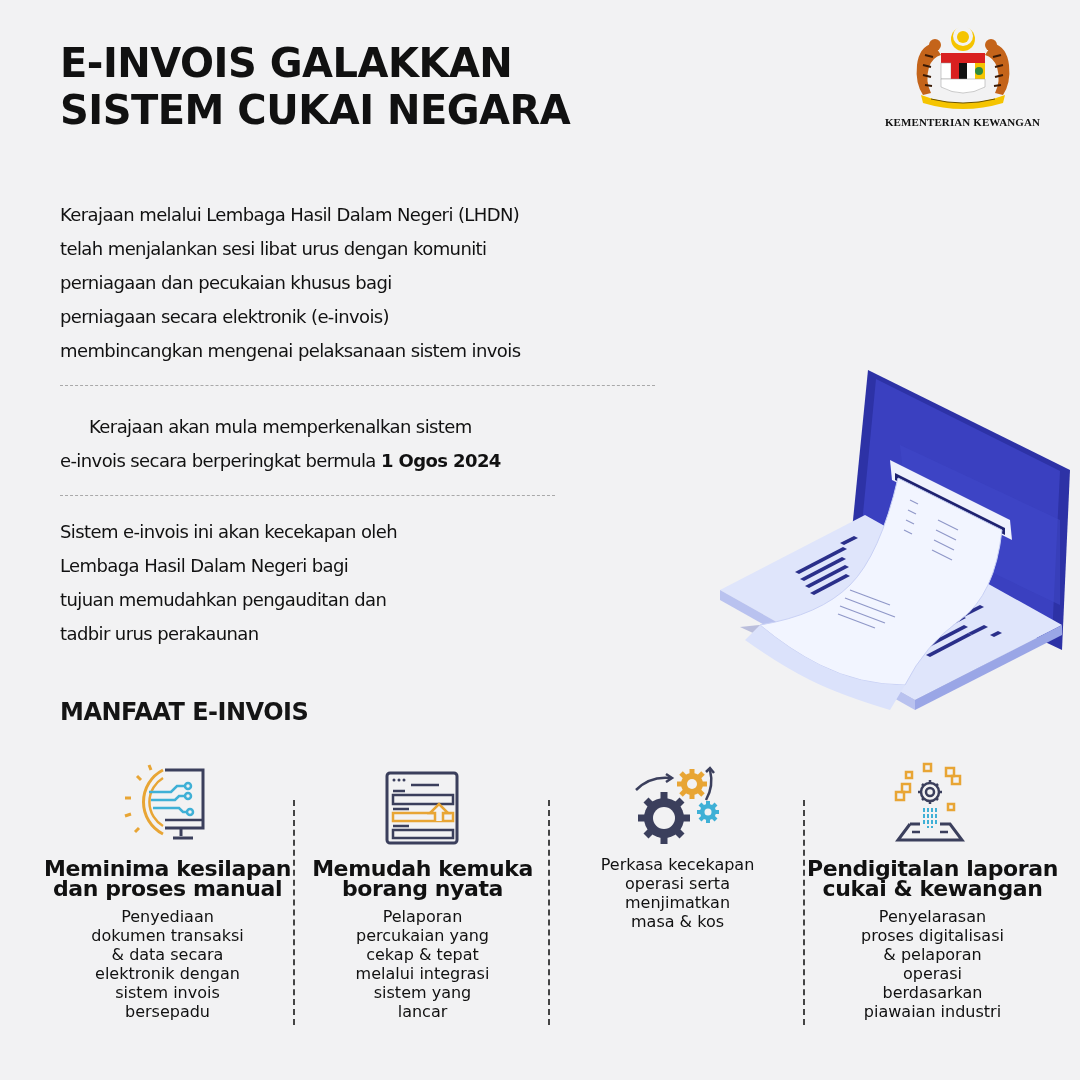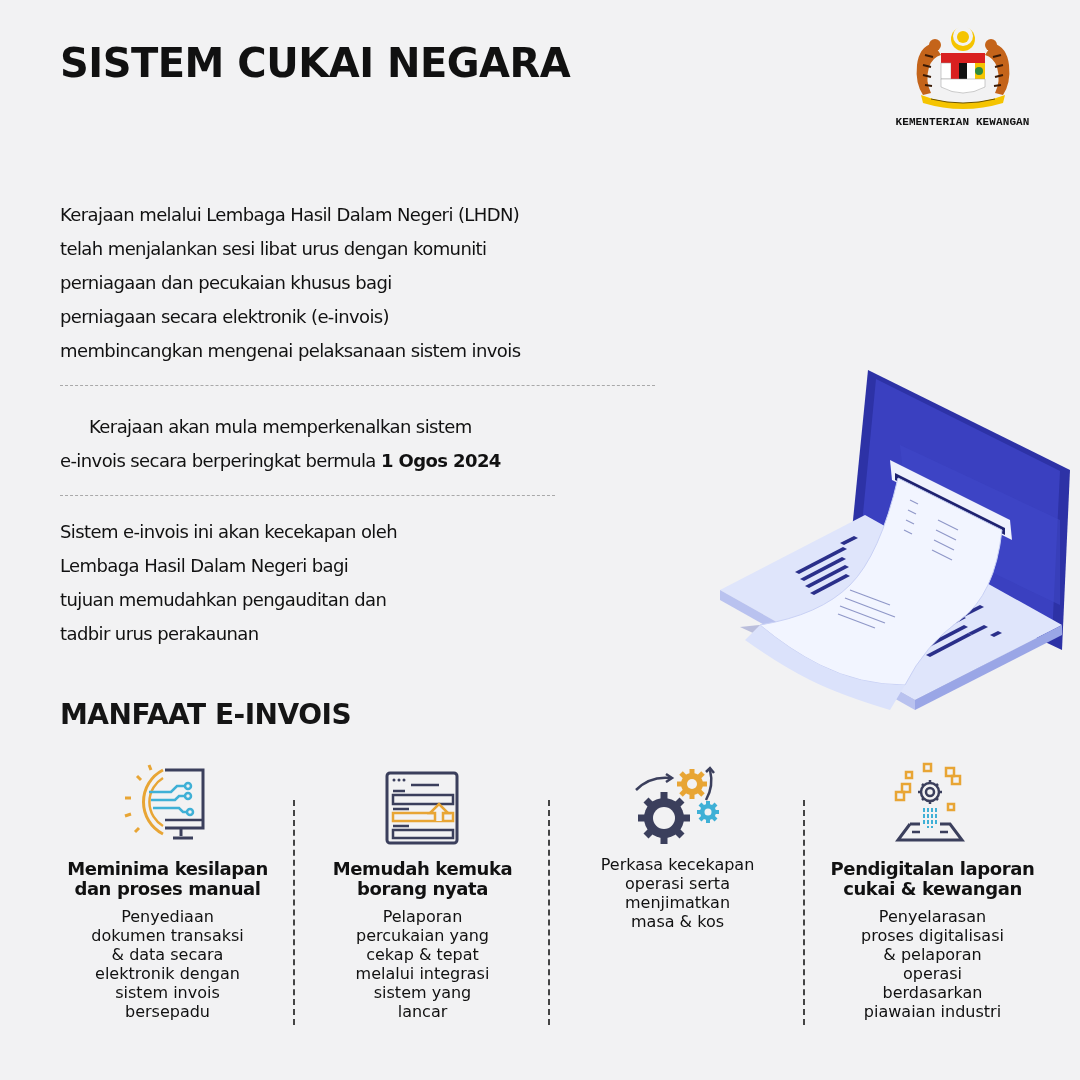--- a/index.html
+++ b/index.html
@@ -17,21 +17,21 @@
     color: #111;
     text-transform: uppercase;
   }
   .title div { white-space: nowrap; }
   .logo {
     position: absolute; left: 865px; top: 25px; width: 195px; height: 115px;
     display: flex; flex-direction: column; align-items: center;
   }
   .logo svg { display: block; }
   .logo-text {
-    font-family: Liberation Mono, monospace; font-weight: 700;
+    font-family: Liberation Serif, serif; font-weight: 700;
     font-size: 11px; color: #111; margin-top: 6px; white-space: nowrap;
     letter-spacing: 0.1px;
     text-align: right;
   }
   .para {
     position: absolute; left: 60px;
     font-family: "DejaVu Sans", sans-serif;
     font-size: 18px; line-height: 34px; color: #111;
     letter-spacing: -0.6px;
   }
@@ -43,51 +43,52 @@
   .divider {
     position: absolute; left: 60px; height: 0;
     border-top: 1.5px dashed #a9a9a9;
   }
   .d1 { top: 385px; width: 595px; }
   .d2 { top: 495px; width: 495px; }
   .laptop { position: absolute; left: 700px; top: 365px; width: 380px; height: 360px; }
   .sub-title {
     position: absolute; left: 60px; top: 698px;
     font-family: "DejaVu Sans", sans-serif; font-weight: 900;
-    font-size: 28px; letter-spacing: -0.5px; color: #151515;
+    font-size: 24px; letter-spacing: -0.5px; color: #151515;
   }
   .benefits {
     position: absolute; left: 40px; top: 755px; width: 1020px; height: 290px;
     display: flex;
   }
   .benefit {
     width: 255px; display: flex; flex-direction: column; align-items: center;
     text-align: center; position: relative;
   }
   .benefit .icon { height: 92px; display: flex; align-items: flex-end; justify-content: center; }
   .benefit h3 {
     margin-top: 12px;
     font-family: "DejaVu Sans", sans-serif; font-weight: 700;
-    font-size: 18px; line-height: 20px; color: #111; letter-spacing: -0.4px;
+    font-size: 22px; line-height: 20px; color: #111; letter-spacing: -0.4px;
   }
   .benefit h3 div, .benefit p div { white-space: nowrap; }
   .benefit p {
     margin-top: 8px;
     font-family: "DejaVu Sans", sans-serif;
     font-size: 17.5px; line-height: 21px; color: #111; letter-spacing: -0.2px;
   }
   .vsep {
     position: absolute; top: 45px; height: 225px; width: 0;
     border-left: 2px dashed #444;
   }
 </style>
 </head>
 <body>
 
 <div class="title">
+  <div>E-INVOIS GALAKKAN</div>
   <div>SISTEM CUKAI NEGARA</div>
 </div>
 
 <div class="logo">
   <svg width="120" height="85" viewBox="0 0 120 85">
 
     <circle cx="60" cy="14" r="12" fill="#f5c400"></circle>
     <circle cx="60" cy="11" r="10" fill="#f2f2f3"></circle>
     <circle cx="60" cy="12" r="6" fill="#f5c400"></circle>
 

